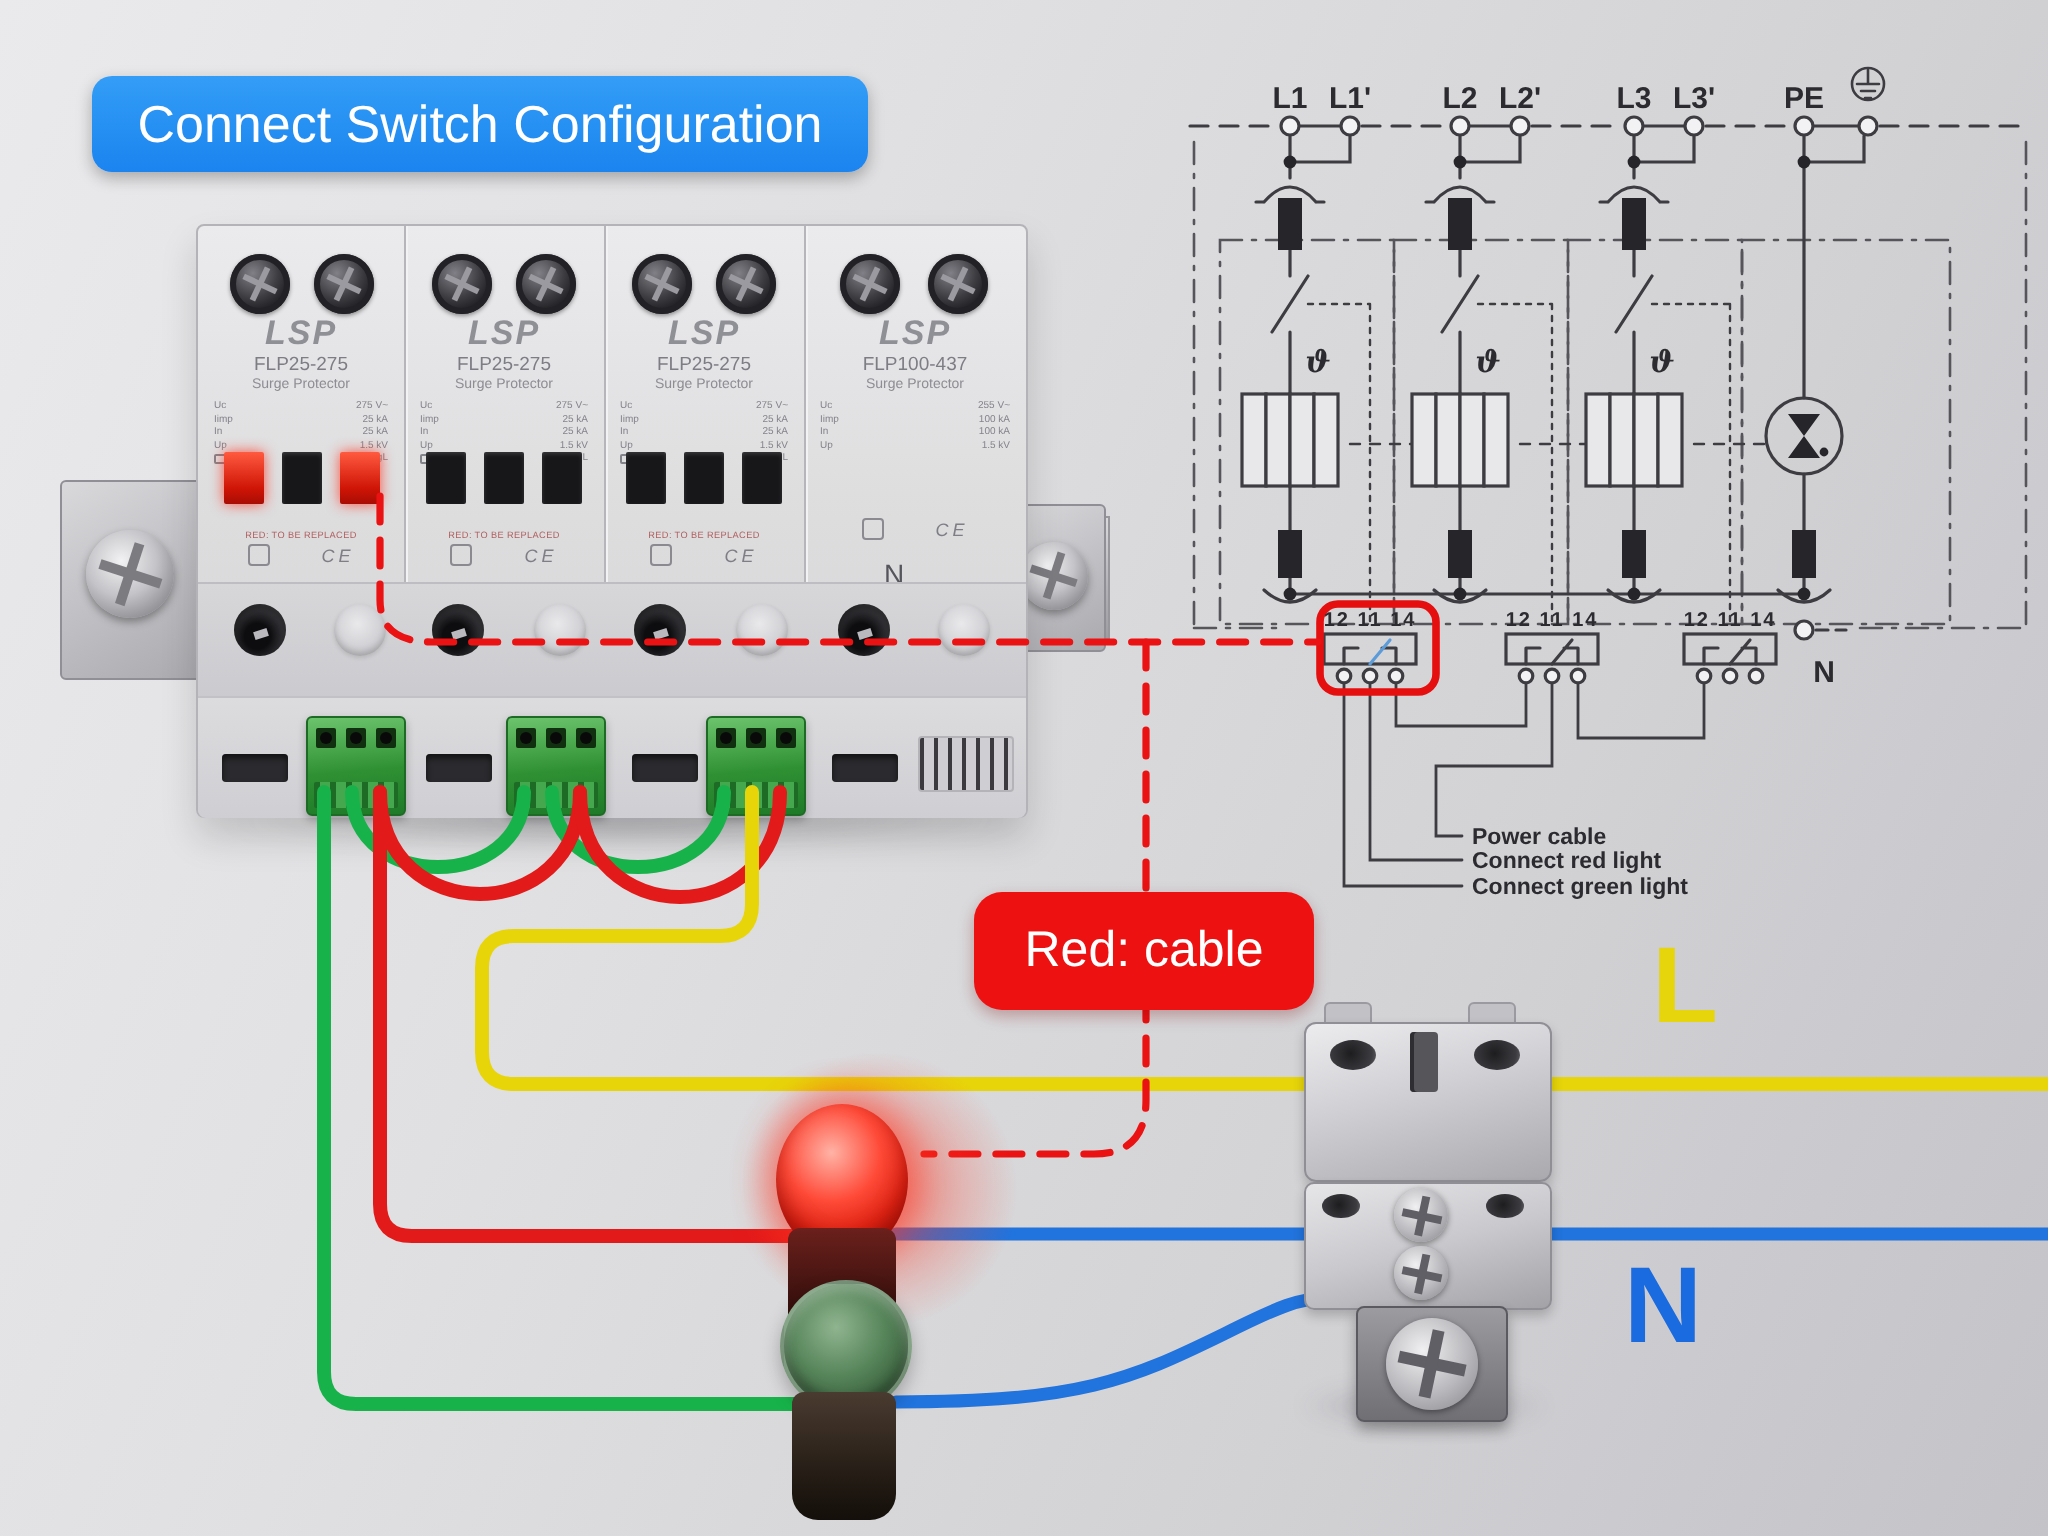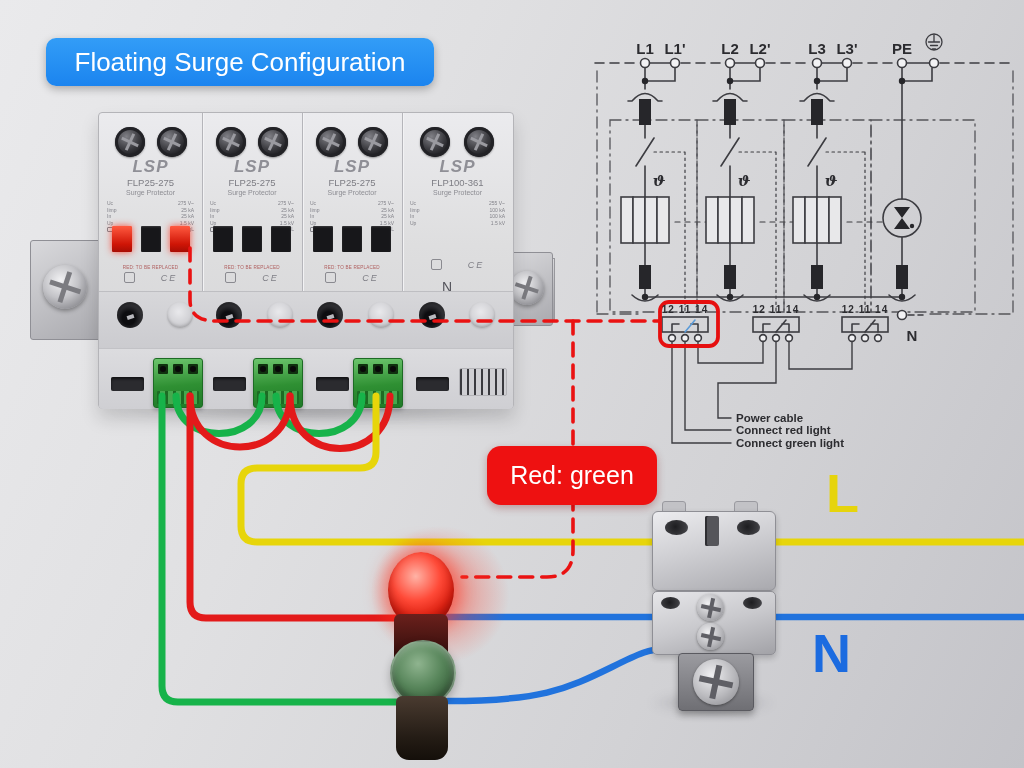--- a/index.html
+++ b/index.html
@@ -253,21 +253,21 @@
       <div class="certs">
           <span class="inst-icon"></span>
           <span class="ce">CE</span>
         </div>
     </div>
 
     <div class="module" style="left:303px;width:111px">
       <div class="mscrew" style="left:18px"></div>
       <div class="mscrew" style="left:62px"></div>
       <div class="logo">LSP</div>
-      <div class="model">FLP100-361</div>
+      <div class="model">FLP100-437</div>
       <div class="ptype">Surge Protector</div>
       <div class="specs">
         <div class="srow">
             <span>Uc</span>
             <span>255 V~</span>
           </div>
         <div class="srow">
             <span>Iimp</span>
             <span>100 kA</span>
           </div>
@@ -505,16 +505,16 @@
       <div class="tscrew" style="left:44px;top:31px;width:27px;height:27px"></div>
     </div>
     <div class="tb-clamp">
       <div class="tscrew" style="left:14px;top:5px;width:46px;height:46px"></div>
     </div>
   </div>
 
   <div class="abs l-label">L</div>
   <div class="abs n-label">N</div>
 
-  <div class="abs title-banner">Floating Surge Configuration</div>
-  <div class="abs defect-badge">Red: green</div>
+  <div class="abs title-banner">Connect Switch Configuration</div>
+  <div class="abs defect-badge">Red: cable</div>
 
 </div>
 
 </body></html>

